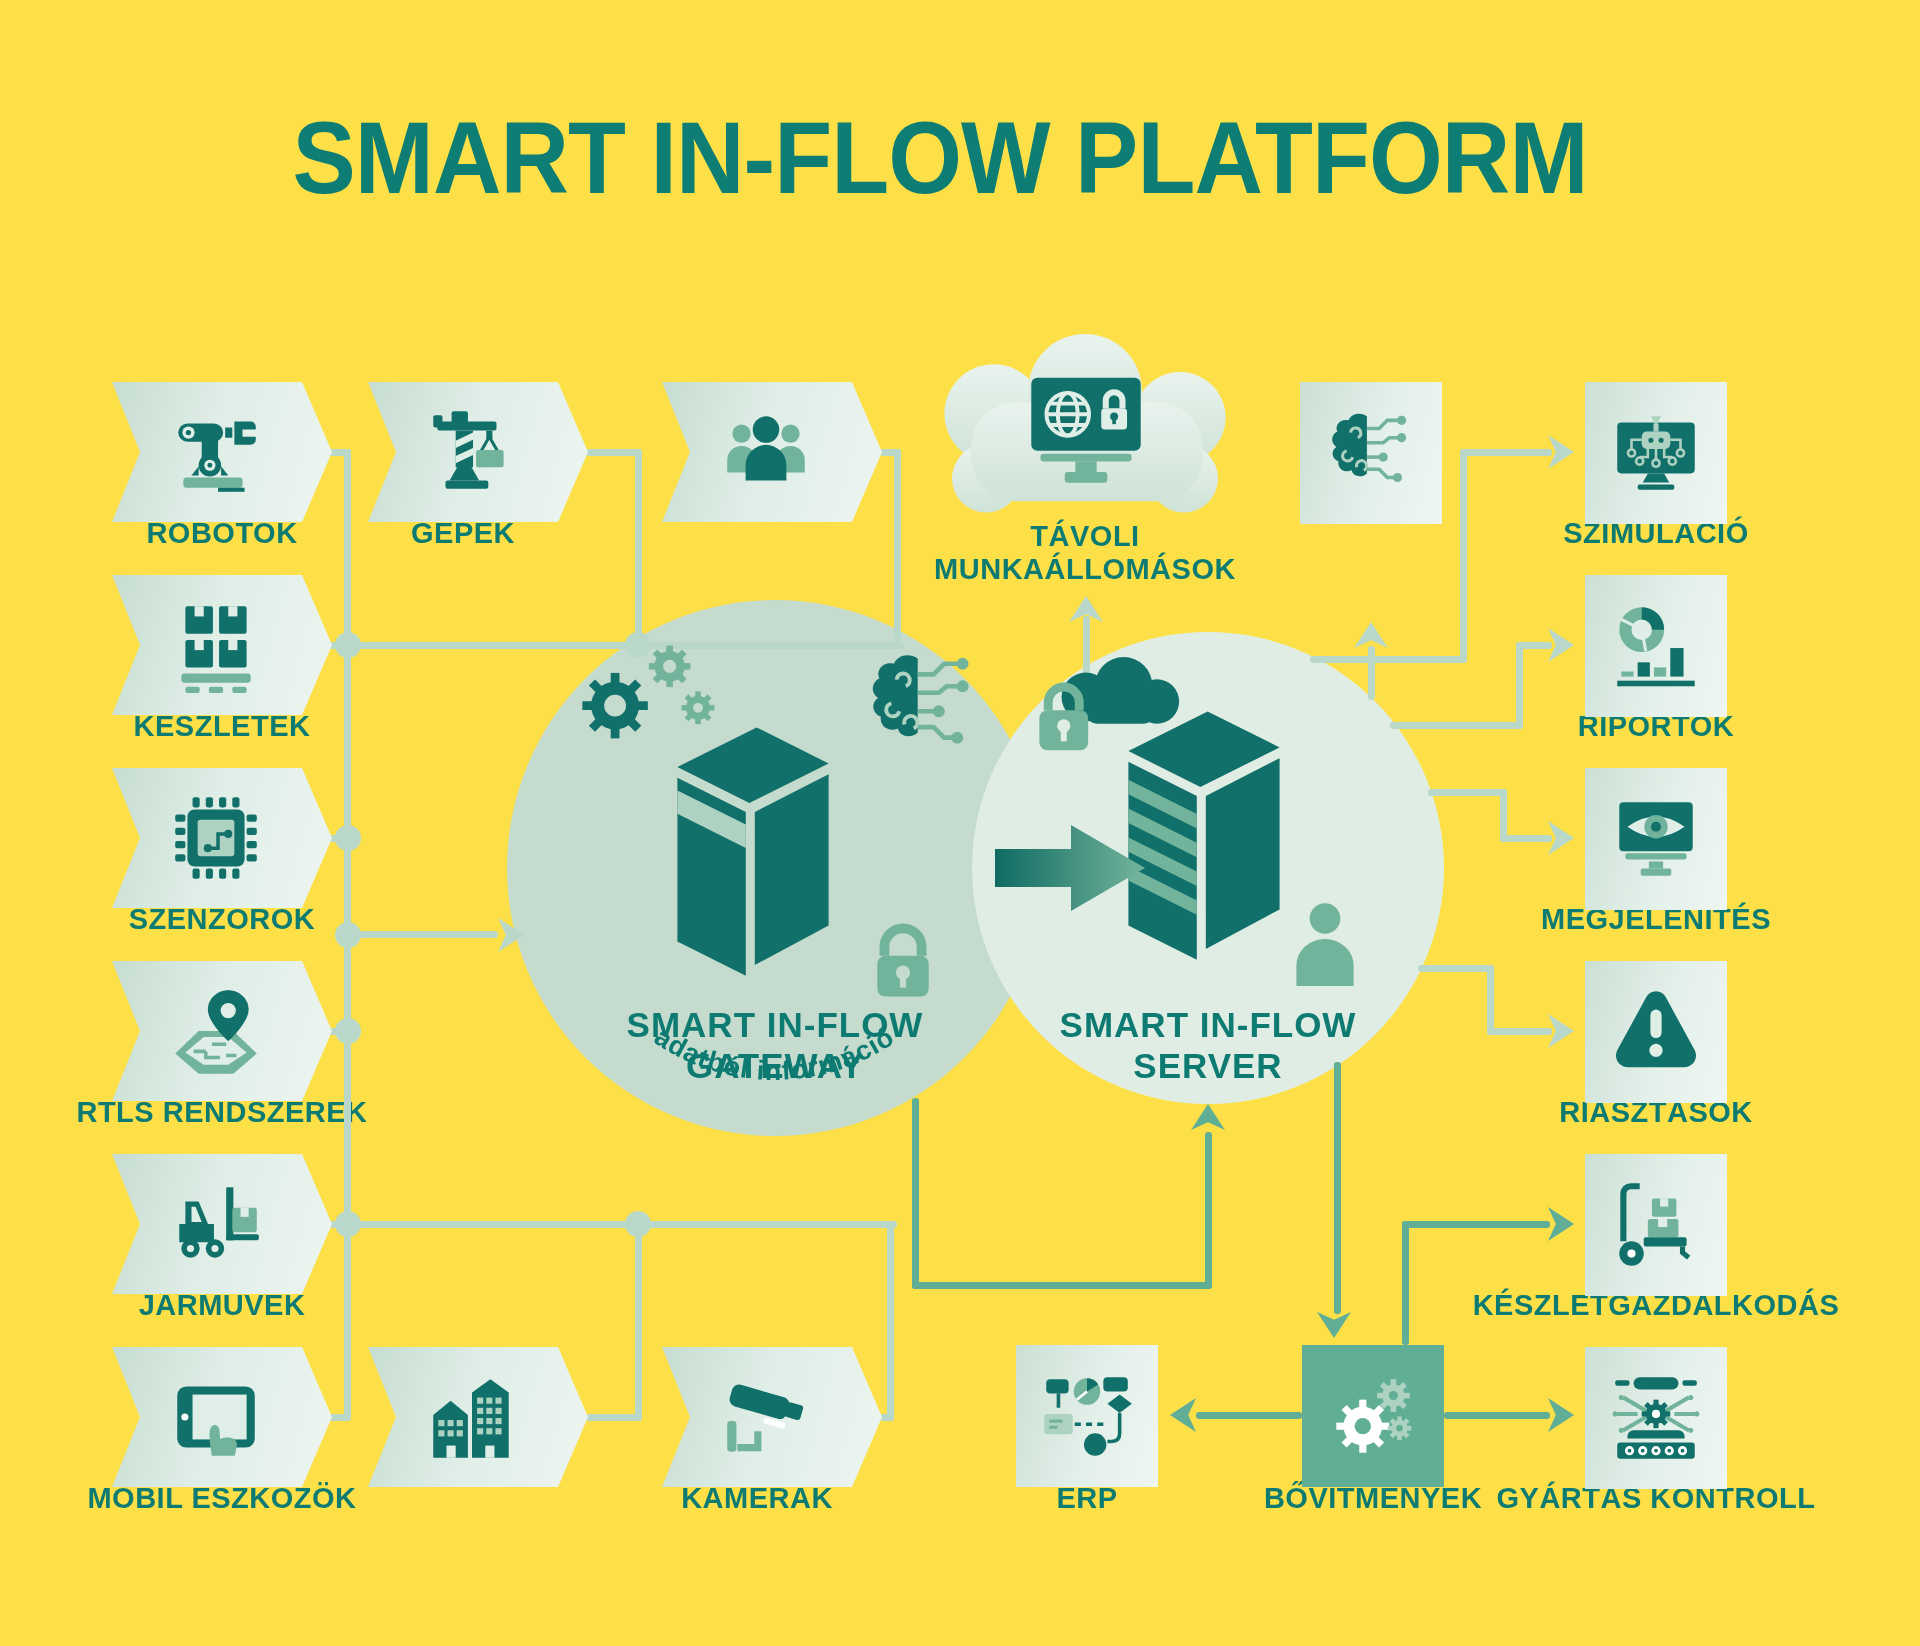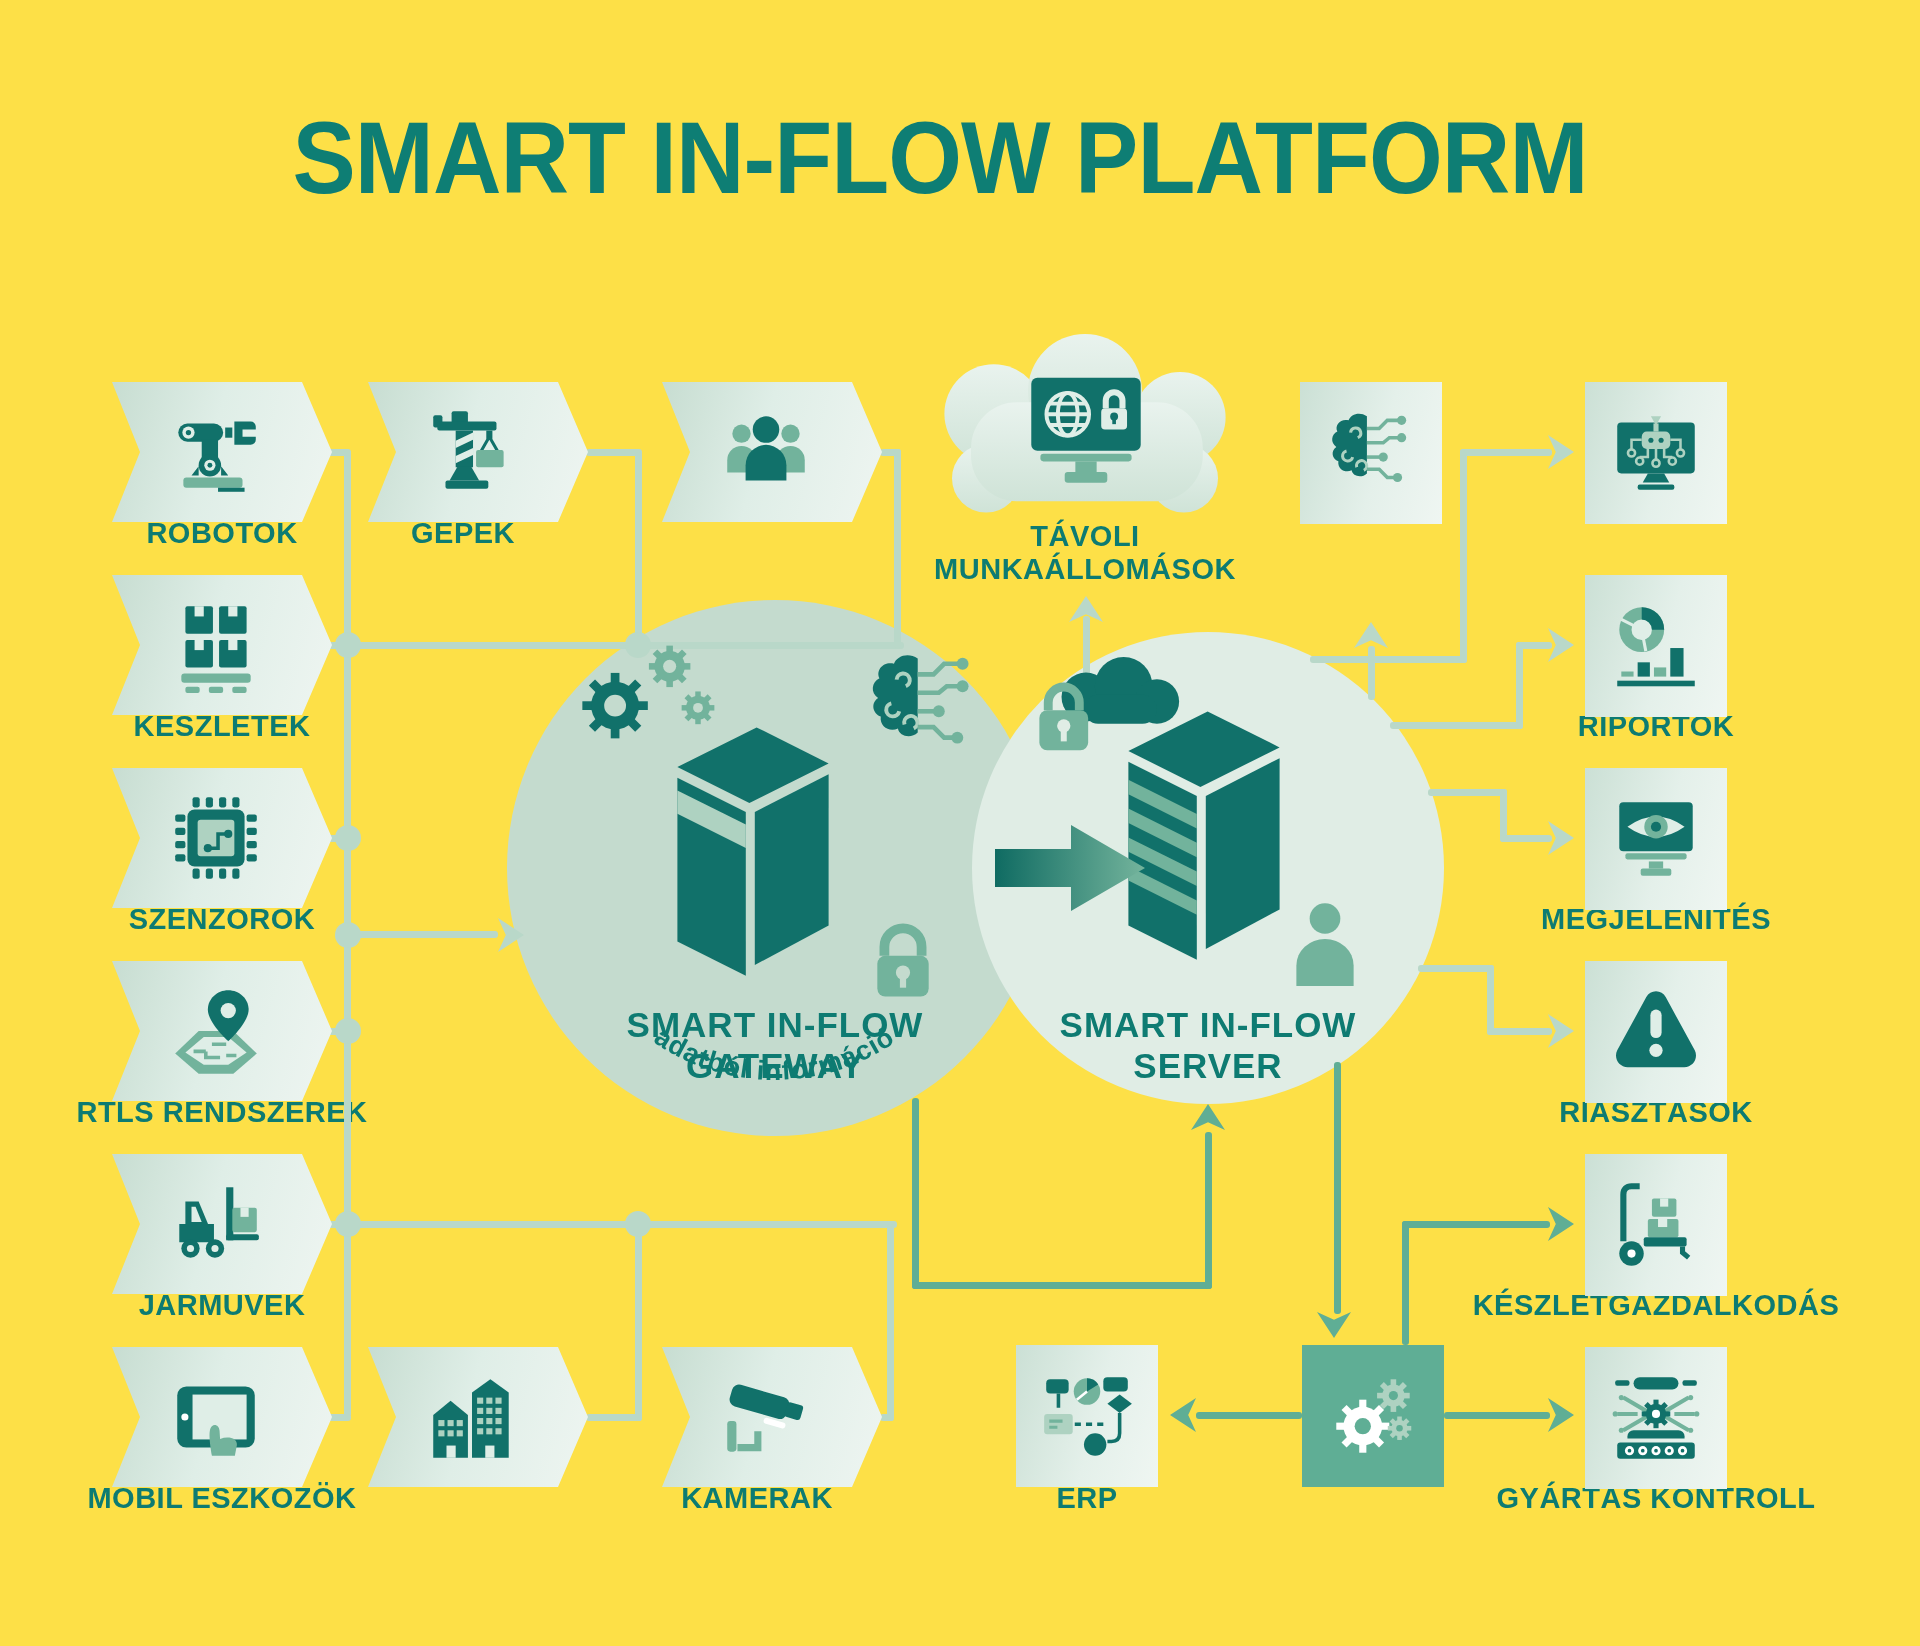--- a/index.html
+++ b/index.html
@@ -510,20 +510,21 @@
             <circle cx="74" cy="50" r="3.5"></circle>
             <circle cx="34" cy="58" r="3.5"></circle>
             <circle cx="66" cy="58" r="3.5"></circle>
             <circle cx="50" cy="60" r="3.5"></circle>
           </g>
           <path d="M42,70 h16 l5,9 h-26 z" fill="#11716a"></path>
           <rect x="32" y="81" width="36" height="5" rx="2" fill="#11716a"></rect>
         </svg>
       </span>
     </div>
+  <div class="node-label" style="left:1406px;top:517px;">SZIMULÁCIÓ</div>
 
   <div class="badge-sq z4" style="left:1585px;top:575px;">
     <span style="width: 102px; height: 102px; display: block;">
         <svg viewBox="0 0 100 100" style="width: 100%; height: 100%; display: block;">
           <circle cx="36" cy="34" r="22" fill="#72b39c"></circle>
           <circle cx="36" cy="34" r="10" fill="#dfeee7"></circle>
           <path d="M36,12 a22,22 0 0 1 22,22 h-12 a10,10 0 0 0 -10,-10 z" fill="#11716a"></path>
           <path d="M36,34 l-20,-10 M36,34 l4,21" stroke="#dfeee7" stroke-width="3"></path>
           <rect x="16" y="75" width="12" height="5" fill="#72b39c"></rect>
           <rect x="32" y="66" width="12" height="14" fill="#11716a"></rect>
@@ -668,14 +669,15 @@
             <rect x="73.75" y="50.5" width="4.5" height="23" transform="rotate(0 76 62)"></rect>
             <rect x="73.75" y="50.5" width="4.5" height="23" transform="rotate(45 76 62)"></rect>
             <rect x="73.75" y="50.5" width="4.5" height="23" transform="rotate(90 76 62)"></rect>
             <rect x="73.75" y="50.5" width="4.5" height="23" transform="rotate(135 76 62)"></rect>
           </g>
           <circle cx="76" cy="62" r="8" fill="#aed2c1"></circle>
           <circle cx="76" cy="62" r="3.2" fill="#5fae95"></circle>
         </svg>
       </span>
     </div>
+  <div class="node-label" style="left:1123px;top:1482px;">BŐVÍTMÉNYEK</div>
 
 </div>
 
 </body></html>

